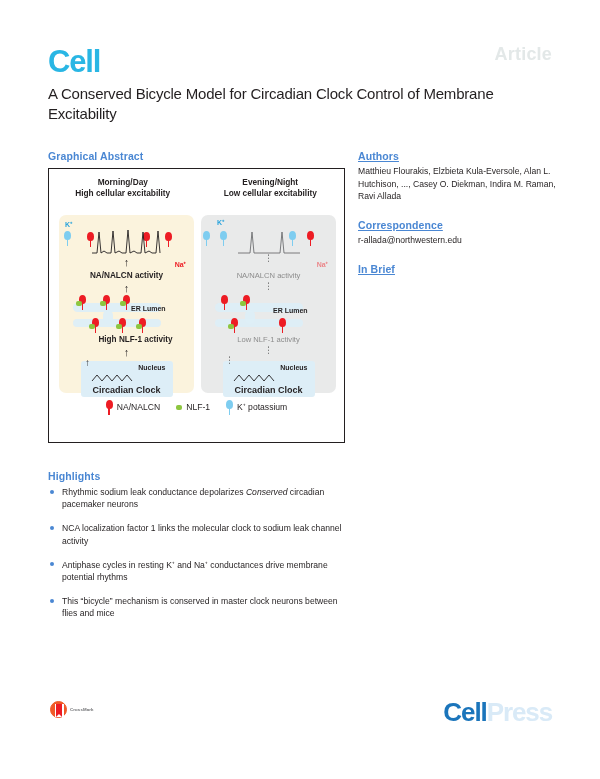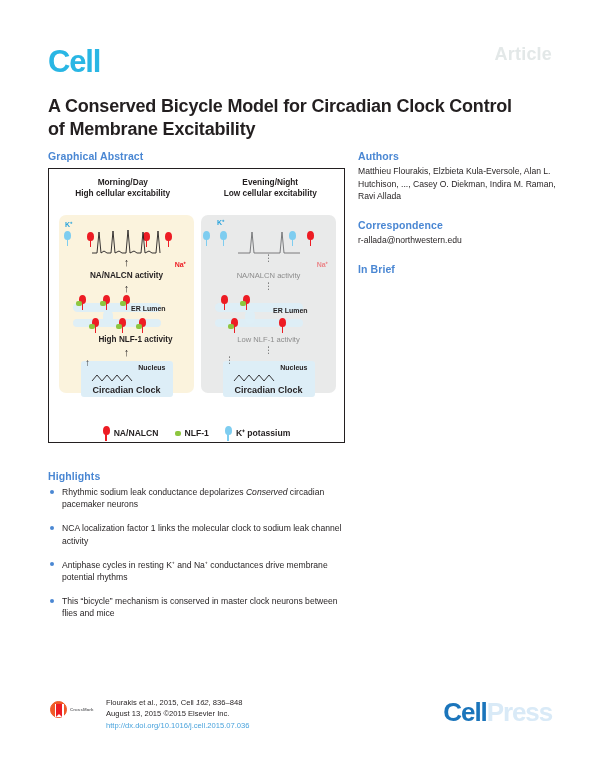--- a/index.html
+++ b/index.html
@@ -42,24 +42,24 @@
     position: absolute;
     right: 0; top: 0px;
     font-size: 18px;
     font-weight: bold;
     color: #e3e8e8;
     letter-spacing: 0.2px;
   }
 
   .title {
     position: absolute;
-    left: 48px; top: 95px;
+    left: 48px; top: 84px;
     width: 470px;
-    font-size: 18px;
-    font-weight: bold;
+    font-size: 15px;
+    font-weight: normal;
     line-height: 1.30;
     color: #231f20;
     letter-spacing: -0.2px;
   }
 
   
   .sec-head {
     color: #4a87d3;
     font-size: 10.5px;
     font-weight: bold;
@@ -212,28 +212,28 @@
     left: 0; bottom: 2px;
     width: 100%;
     text-align: center;
     font-size: 9px;
     font-weight: bold;
     color: #231f20;
   }
 
   .ga-legend {
     position: absolute;
-    left: 0; bottom: 2px;
+    left: 0; bottom: 28px;
     width: 100%;
     display: flex;
     justify-content: center;
     align-items: center;
     gap: 16px;
     font-size: 8.6px;
-    font-weight: bold;
+    font-weight: normal;
   }
   .leg-item { display: flex; align-items: center; gap: 4px; }
   .leg-gl { position: relative; width: 7px; height: 14px; }
 
   
   .hl-head { position: absolute; left: 48px; top: 470px; }
   .hl-list {
     position: absolute;
     left: 48px; top: 486px;
     width: 305px;
@@ -249,21 +249,21 @@
   .hl-item .bullet {
     position: absolute;
     left: 2px; top: 3.5px;
     width: 4px; height: 4px;
     border-radius: 50%;
     background: #4a87d3;
   }
 
   
   .rcol { position: absolute; left: 358px; top: 150px; width: 200px; }
-  .rcol .sec-head { display: block; margin-bottom: 3px; }
+  .rcol .sec-head { display: block; margin-bottom: 3px; text-decoration: underline; }
   .rcol .body {
     font-size: 8.6px;
     line-height: 1.47;
     color: #231f20;
     margin-bottom: 16px;
   }
 
   
   .footer {
     position: absolute;
@@ -576,26 +576,19 @@
 
   <div class="footer">
     <div class="crossmark">
       <div class="cm-circle">
         <div class="cm-inner"></div>
         <div class="cm-book"></div>
       </div>
       <div class="cm-text">CrossMark</div>
     </div>
 
-    <div class="cite">
-      <div>
-        <span>Flourakis et al., 2015, Cell </span><span class="vol">162</span><span>, 836–848</span>
-      </div>
-      <div>August 13, 2015 ©2015 Elsevier Inc.</div>
-      <div class="doi">http://dx.doi.org/10.1016/j.cell.2015.07.036</div>
-    </div>
 
     <div class="cellpress">
       <span class="cp-a">Cell</span><span class="cp-b">Press</span>
     </div>
   </div>
 
 </div>
 
 </body></html>

